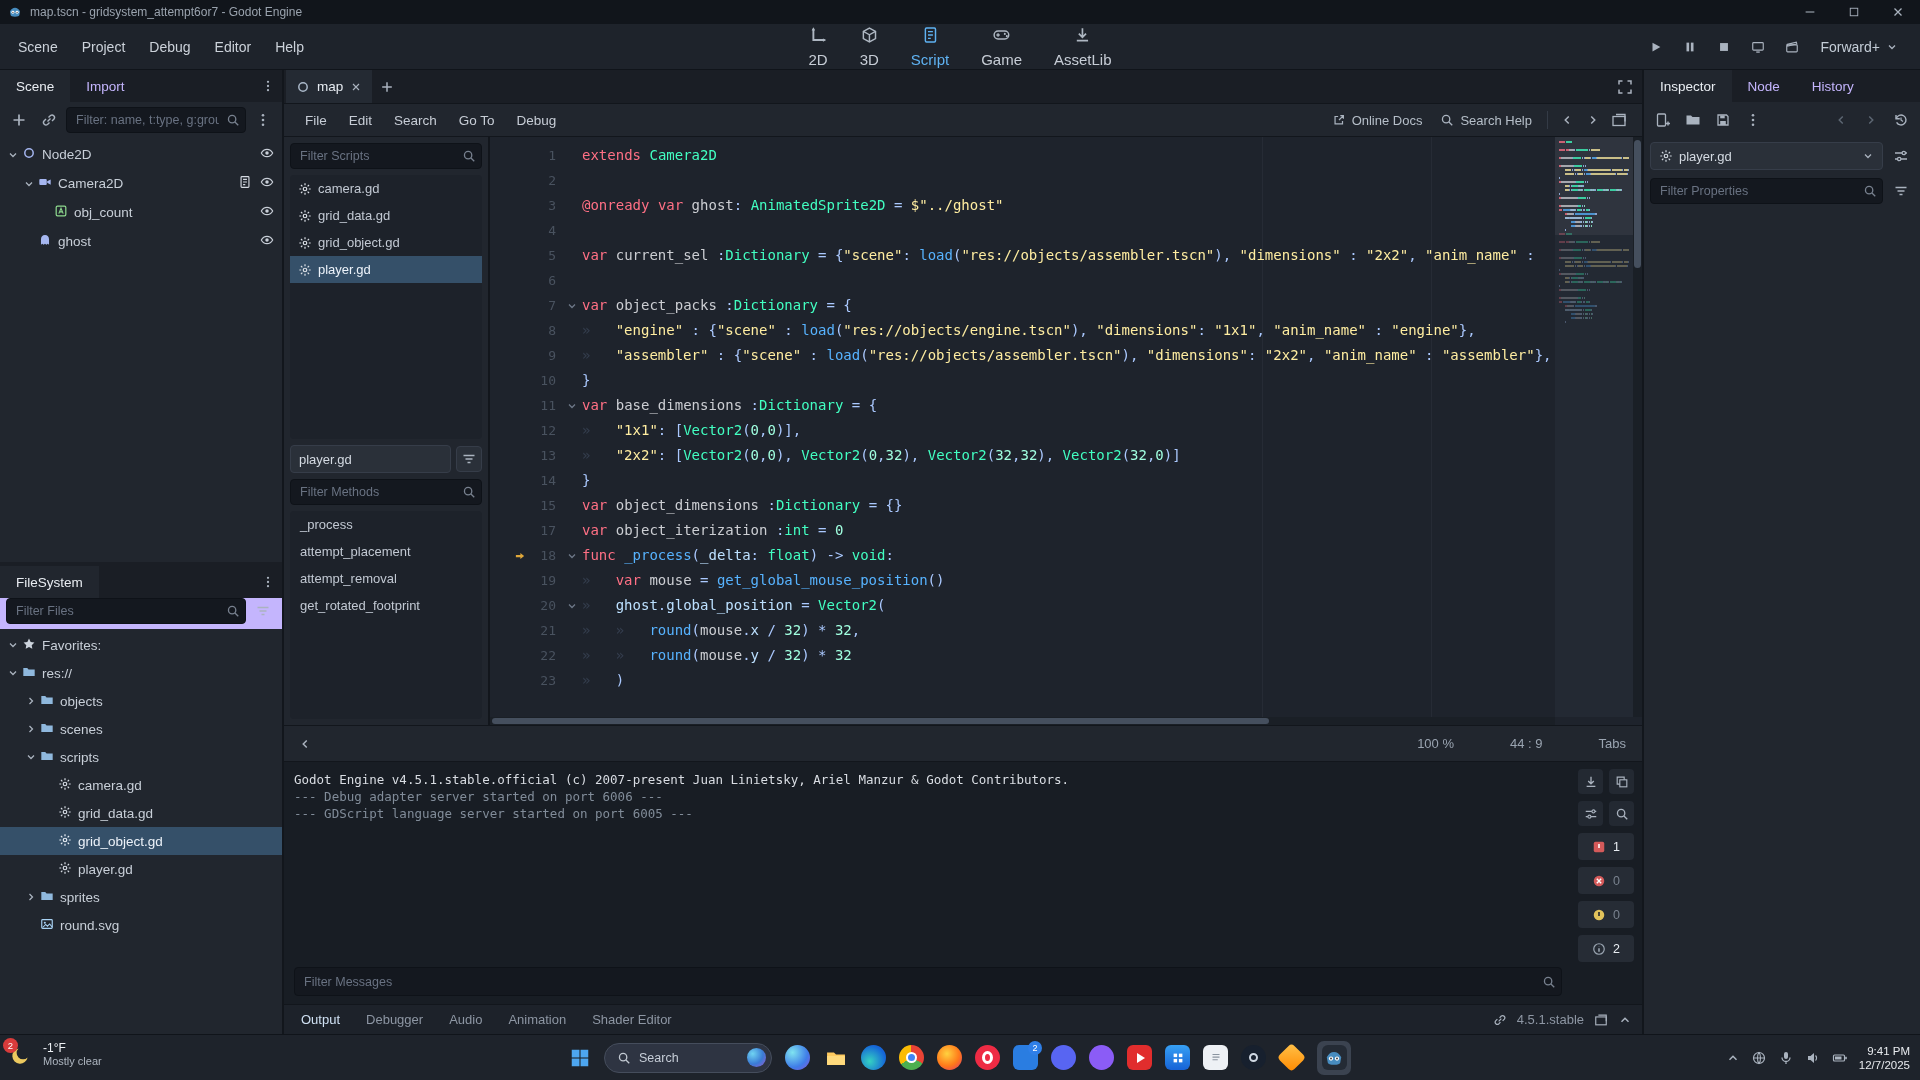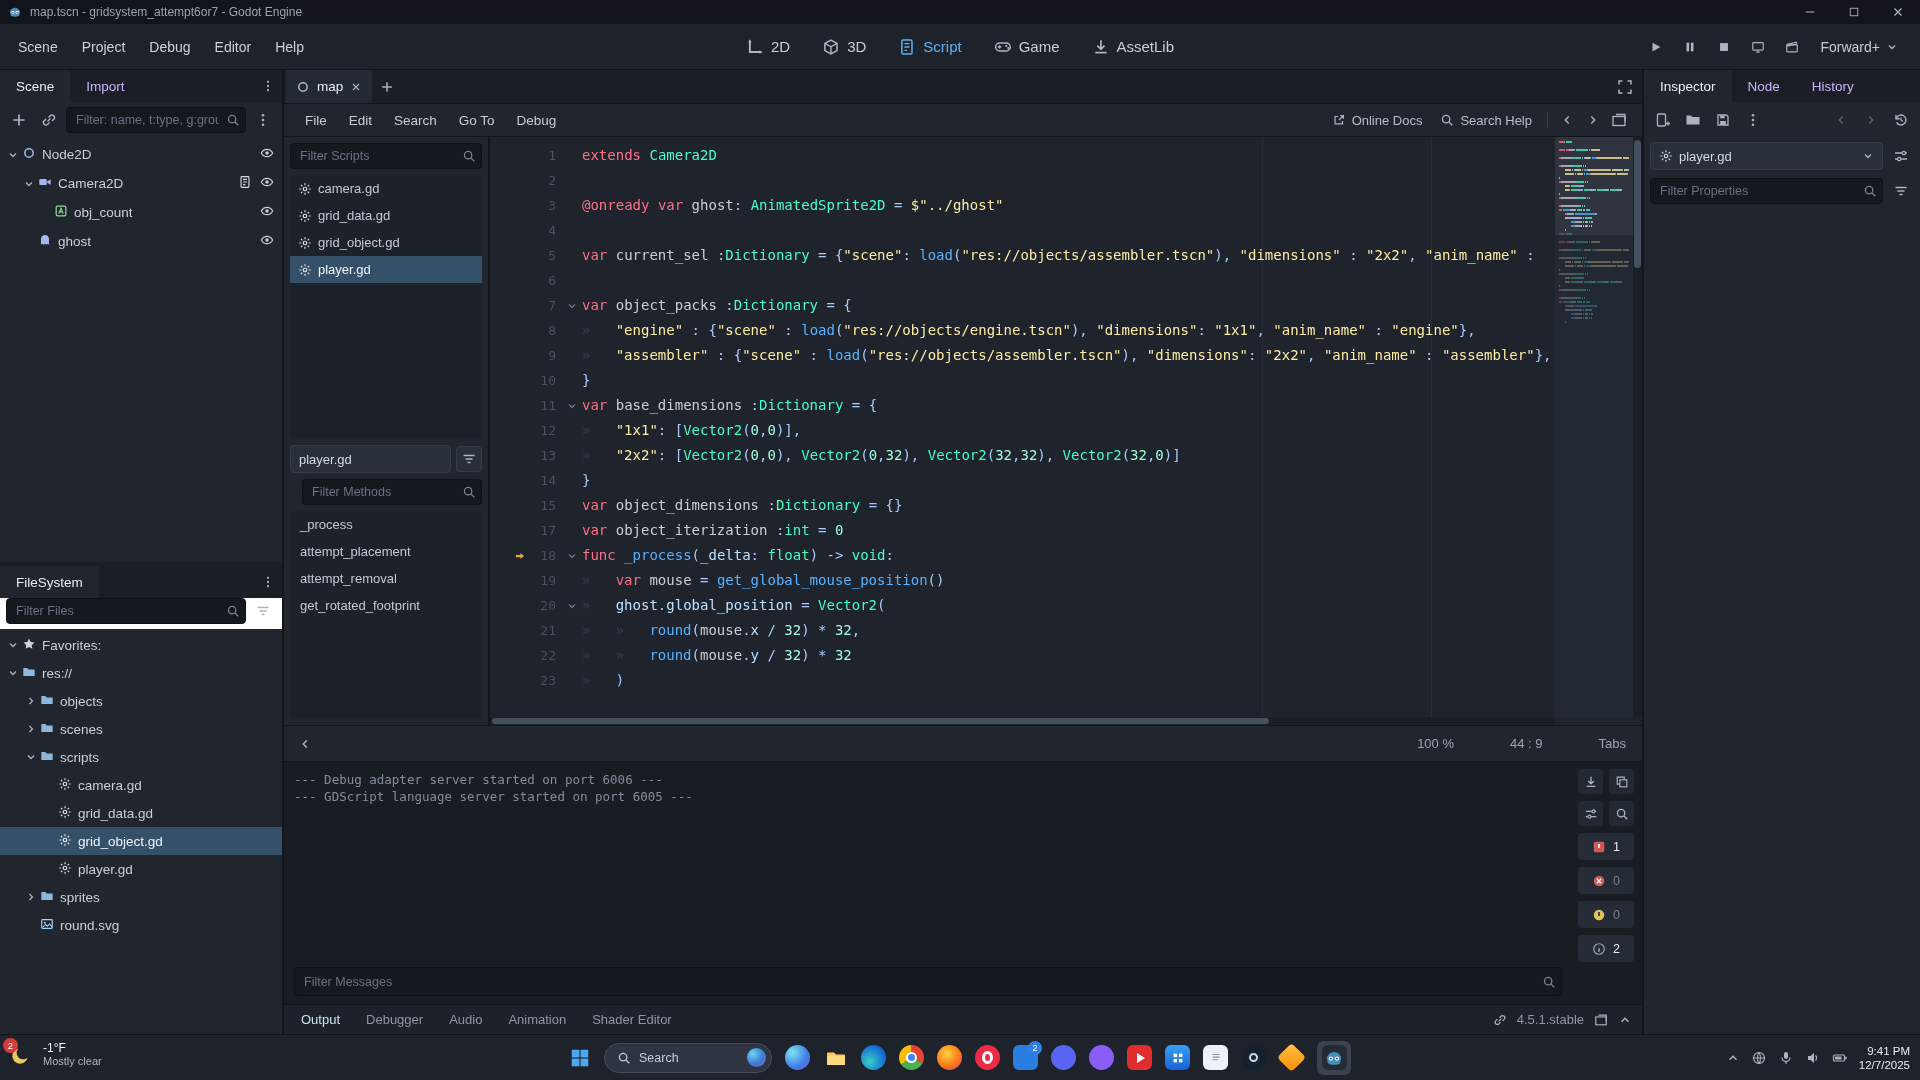--- a/index.html
+++ b/index.html
@@ -16,21 +16,21 @@
   .titlebar { height:24px; background:#11151b; display:flex; align-items:center; padding-left:8px; color:#9aa3ae; font-size:12px; flex:none; }
   .tb-title { margin-left:8px; }
   .tb-controls { margin-left:auto; display:flex; height:100%; }
   .tb-btn { width:44px; display:flex; align-items:center; justify-content:center; color:#b7bec7; }
 
   
   .menubar { height:46px; background:#1e232b; border-bottom:1px solid #10141a; display:flex; align-items:center; position:relative; flex:none; }
   .menus { display:flex; align-items:center; padding-left:6px; }
   .menu-item { padding:6px 12px; font-size:14px; color:#ccd2da; border-radius:4px; }
   .view-switcher { position:absolute; left:50%; top:0; height:100%; transform:translateX(-50%); display:flex; align-items:center; gap:8px; }
-  .view-btn { display:flex; align-items:center; gap:7px; padding:7px 12px; border-radius:5px; font-size:15px; color:#c7cdd6; }
+  .view-btn { display:flex; align-items:center; gap:7px; padding:7px 12px; border-radius:5px; font-size:15px; color:#c7cdd6;flex-direction:column; }
   .view-btn .ic { color:#aeb7c2; }
   .view-btn.active { color:#5fb2f2; }
   .view-btn.active .ic { color:#5fb2f2; }
   .runbar { margin-left:auto; display:flex; align-items:center; gap:6px; padding-right:14px; }
   .run-btn { width:28px; height:28px; display:flex; align-items:center; justify-content:center; border-radius:4px; color:#aeb7c2; }
   .run-btn.dim { color:#646e7b; }
   .renderer-select { display:flex; align-items:center; gap:6px; color:#c4cdd7; font-size:14px; padding:5px 8px; border-radius:4px; }
 
   
   .workspace { flex:1; display:flex; min-height:0; }
@@ -53,21 +53,21 @@
   .scene-toolbar { display:flex; align-items:center; gap:4px; padding:5px 6px; background:#21262e; flex:none; }
   .tree { flex:1; background:#21262e; overflow:hidden; padding-top:2px; }
   .trow { display:flex; align-items:center; height:29px; padding:0 8px 0 4px; font-size:13.5px; color:#c8cfd8; }
   .trow.selected { background:#355069; color:#ecf2f9; }
   .trow .arrow { width:18px; color:#8b95a3; display:flex; justify-content:center; }
   .trow .nicon { margin-right:6px; }
   .trow .right-icons { margin-left:auto; display:flex; gap:8px; align-items:center; }
 
   .fs-dock { flex:1; display:flex; flex-direction:column; min-height:0; margin-top:4px; }
   .fs-nav { display:flex; align-items:center; gap:4px; padding:5px 6px; background:#21262e; flex:none; }
-  .fs-filter { display:flex; align-items:center; gap:4px; padding:0 6px 5px; background:#ffffff; flex:none; }
+  .fs-filter { display:flex; align-items:center; gap:4px; padding:0 6px 5px; background:#c4b5fd; flex:none; }
 
   
   .scenetabs { height:34px; background:#1a1e25; display:flex; align-items:stretch; padding-left:2px; flex:none; border-bottom:1px solid #12161c; }
   .scenetab { display:flex; align-items:center; gap:7px; padding:0 10px; background:#242a33; color:#e6ebf1; font-size:13.5px; }
   .newtab-btn { width:30px; display:flex; align-items:center; justify-content:center; color:#9aa3af; }
   .expandscene-btn { width:34px; display:flex; align-items:center; justify-content:center; color:#aab3bf; margin-left:auto; }
 
   
   .script-menubar { height:33px; background:#21262e; display:flex; align-items:center; padding:0 10px; flex:none; border-bottom:1px solid #12161c; }
   .smenu { padding:5px 11px; font-size:13.5px; color:#c7cdd6; border-radius:4px; }
@@ -753,21 +753,21 @@
               <span>player.gd</span>
             </div>
             <div class="tool-btn" style="background:#2a3039;border:1px solid #363d49;">
                 <span class="ic">
                   <svg viewBox="0 0 16 16" xmlns="http://www.w3.org/2000/svg">
                     <path d="M2.5 4.5h11M4.5 8h7M6.5 11.5h3" stroke="currentColor" fill="none" stroke-width="1.5"></path>
                   </svg>
                 </span>
               </div>
           </div>
-          <div class="inputwrap" style="flex:none;margin-left:12px;">
+          <div class="inputwrap" style="flex:none;">
             <input placeholder="Filter Methods" style="">
             <span class="ic s14">
                 <svg viewBox="0 0 16 16" xmlns="http://www.w3.org/2000/svg">
                   <circle cx="7" cy="7" r="4.2" stroke="currentColor" fill="none" stroke-width="1.5"></circle>
                   <path d="M10.2 10.2L14 14" stroke="currentColor" fill="none" stroke-width="1.5"></path>
                 </svg>
               </span>
           </div>
           <div class="listbox methods" id="methods-list">
               <div class="lrow" style="padding-left: 10px;">
@@ -1336,20 +1336,21 @@
           </div>
         <span class="spacer"></span>
         <span class="es-item">100 %</span>
         <span class="es-item">44 : 9</span>
         <span class="es-item">Tabs</span>
       </div>
 
       <div class="output-panel">
         <div class="output-main">
           <div id="output-lines">
+              <div class="oline" style="color: rgb(217, 221, 227);">Godot Engine v4.5.1.stable.official (c) 2007-present Juan Linietsky, Ariel Manzur &amp; Godot Contributors.</div>
               <div class="oline" style="color: rgb(129, 140, 153);">--- Debug adapter server started on port 6006 ---</div>
               <div class="oline" style="color: rgb(129, 140, 153);">--- GDScript language server started on port 6005 ---</div>
             </div>
           <div class="inputwrap output-filter" style="flex:none;">
             <input style="height: 29px;" placeholder="Filter Messages">
             <span class="ic s14">
                 <svg viewBox="0 0 16 16" xmlns="http://www.w3.org/2000/svg">
                   <circle cx="7" cy="7" r="4.2" stroke="currentColor" fill="none" stroke-width="1.5"></circle>
                   <path d="M10.2 10.2L14 14" stroke="currentColor" fill="none" stroke-width="1.5"></path>
                 </svg>

